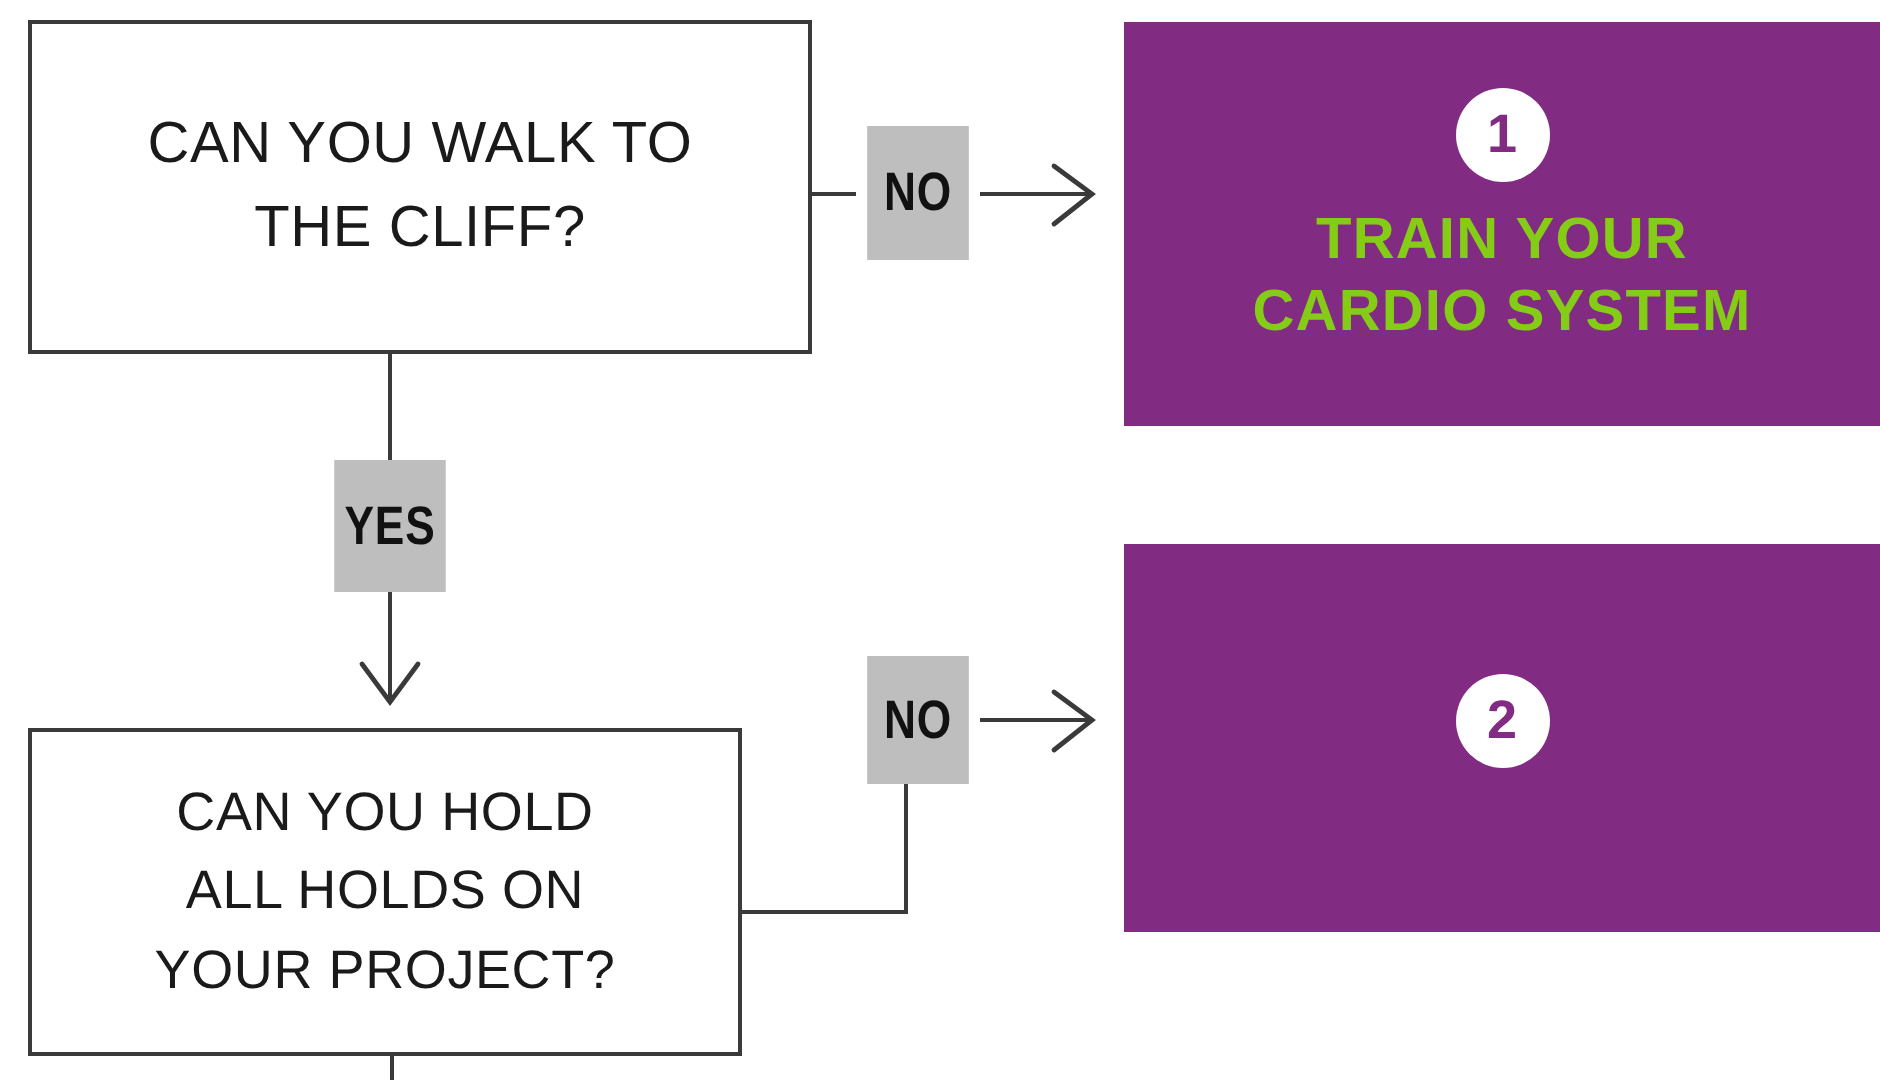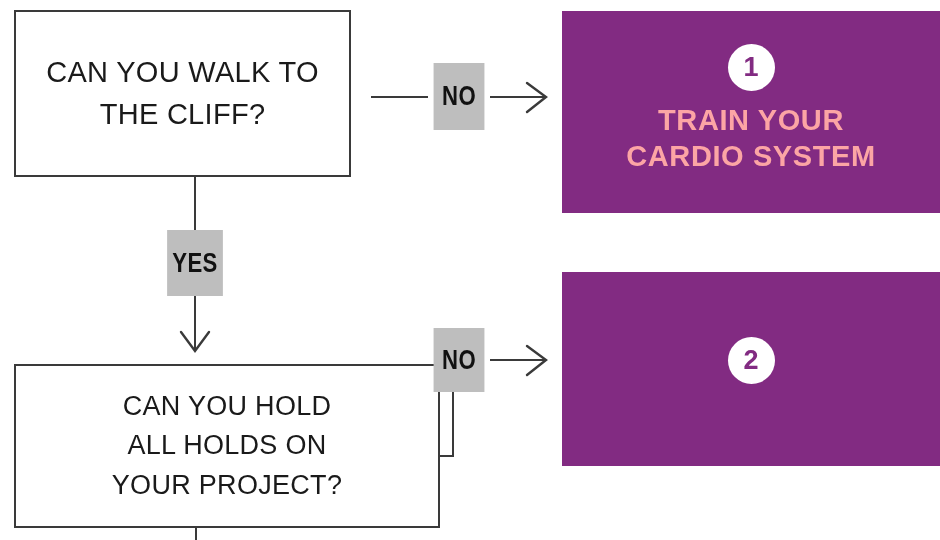--- a/index.html
+++ b/index.html
@@ -30,24 +30,24 @@
     text-align: center;
   }
   .question-text {
     font-family: "Liberation Sans", sans-serif;
     font-weight: 400;
     color: #1a1a1a;
     letter-spacing: 0.3px;
     white-space: pre-line;
   }
 
-  #q1 { left: 14px;  top: 10px;  width: 337px; height: 167px; }
+  #q1 { left: 14px;  top: 10px;  width: 392px; height: 167px; }
   #q1 .question-text { font-size: 29px; line-height: 1.42; }
 
-  #q2 { left: 14px;  top: 364px; width: 426px; height: 164px; }
+  #q2 { left: 14px;  top: 364px; width: 357px; height: 164px; }
   #q2 .question-text { font-size: 27px; line-height: 1.46; }
 
   
   .action-panel {
     position: absolute;
     background: #822b82;
     display: flex;
     flex-direction: column;
     align-items: center;
     justify-content: center;
@@ -66,21 +66,21 @@
     align-items: center;
     justify-content: center;
     font-family: "Liberation Sans", sans-serif;
     font-weight: 700;
     font-size: 27px;
     line-height: 1;
     margin-bottom: 12px;
   }
 
   .action-title {
-    color: #fca5a5;
+    color: #84cc16;
     font-family: "Liberation Sans", sans-serif;
     font-weight: 700;
     font-size: 29px;
     line-height: 1.22;
     letter-spacing: 0.6px;
     text-align: center;
     white-space: pre-line;
     text-transform: uppercase;
   }
 

